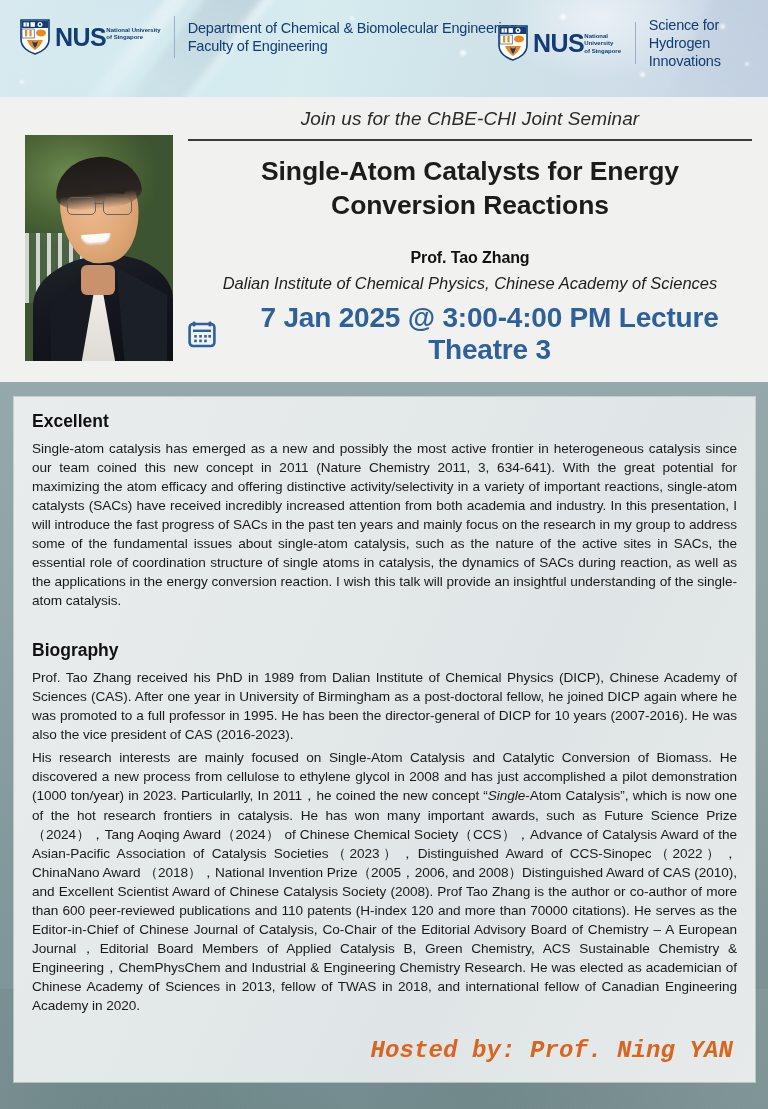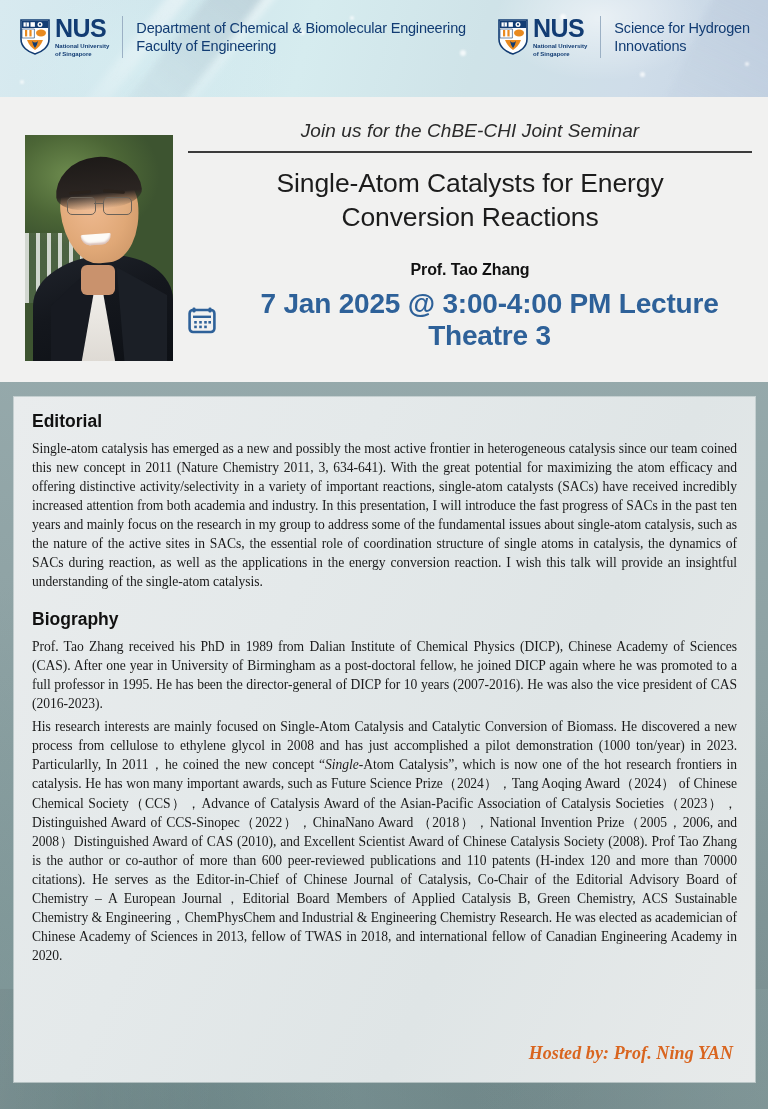--- a/index.html
+++ b/index.html
@@ -85,21 +85,21 @@
     gap: 5px;
   }
   .shield {
     position: relative;
     width: 30px;
     height: 36px;
   }
   .shield svg { display: block; }
   .nus-word {
     display: flex;
-    flex-direction: column;
+    flex-direction: row;
     line-height: 1;
   }
   .nus-big {
     font-family: "Liberation Sans", sans-serif;
     font-weight: bold;
     font-size: 25px;
     letter-spacing: -0.5px;
     color: #123c73;
   }
   .nus-sub {
@@ -225,39 +225,39 @@
     position: absolute; left: 56px; top: 99px;
     width: 30px; height: 11px;
     background: #fdfbf7;
     border-radius: 2px 2px 14px 14px;
     box-shadow: inset 0 -2px 2px rgba(150,80,70,0.35);
     transform: rotate(-4deg);
   }
 
   .title-block {
     position: absolute;
-    left: 188px; top: 120px;
+    left: 188px; top: 108px;
     width: 564px;
     text-align: center;
   }
   .join-line {
     font-family: "Liberation Sans", sans-serif;
     font-style: italic;
     font-size: 19px;
     color: #2b2b2b;
     letter-spacing: 0.1px;
   }
   .rule {
     height: 2px;
     background: #3b3b3b;
     margin: 9px 0 14px 0;
   }
   .talk-title {
     font-family: "Liberation Sans", sans-serif;
-    font-weight: normal;
+    font-weight: bold;
     font-size: 26.5px;
     line-height: 1.28;
     color: #1c1c1c;
     letter-spacing: -0.1px;
     white-space: pre-line;
   }
   .speaker {
     margin-top: 26px;
     font-family: "Liberation Sans", sans-serif;
     font-weight: bold;
@@ -300,42 +300,42 @@
     box-sizing: border-box;
     overflow: hidden;
   }
   .sec-head {
     font-family: "Liberation Sans", sans-serif;
     font-weight: bold;
     font-size: 17.5px;
     color: #111;
     margin: 0 0 7px 0;
   }
-  .sec-head.bio { margin-top: 18px; }
+  .sec-head.bio { margin-top: 30px; }
   .body-text {
-    font-family: Liberation Serif, serif;
+    font-family: Liberation Sans, sans-serif;
     font-stretch: condensed;
     font-size: 13.6px;
     line-height: 1.40;
     color: #1a1a1a;
     text-align: justify;
     margin: 0;
     letter-spacing: -0.05px;
   }
   .body-text + .body-text { margin-top: 4px; }
   .body-text i { font-style: italic; }
 
   .hosted {
     position: absolute;
     right: 22px;
     bottom: 18px;
-    font-family: Liberation Serif, serif;
+    font-family: Liberation Mono, monospace;
     font-weight: bold;
     font-style: italic;
-    font-size: 18px;
+    font-size: 24px;
     color: #d9651f;
     letter-spacing: 0.1px;
   }
 </style>
 </head>
 <body>
 
 <div class="poster">
 
   <div class="bg-base"></div>
@@ -441,20 +441,21 @@
     </div>
     <div class="mouth"></div>
   </div>
 
   <div class="title-block">
     <div class="join-line">Join us for the ChBE-CHI Joint Seminar</div>
     <div class="rule"></div>
     <div class="talk-title">Single-Atom Catalysts for Energy
 Conversion Reactions</div>
     <div class="speaker">Prof. Tao Zhang</div>
+    <div class="affiliation">Dalian Institute of Chemical Physics, Chinese Academy of Sciences</div>
     <div class="datetime-row">
       <span>
         <svg class="cal-icon" width="28" height="28" viewBox="0 0 28 28">
           <rect x="4.5" y="1.5" width="3" height="5" rx="1.3" fill="#2e6199"></rect>
           <rect x="20.5" y="1.5" width="3" height="5" rx="1.3" fill="#2e6199"></rect>
           <rect x="1.6" y="4" width="24.8" height="22" rx="3.4" fill="none" stroke="#2e6199" stroke-width="2.6"></rect>
           <rect x="5" y="9.6" width="18" height="2.4" fill="#2e6199"></rect>
           <g fill="#2e6199">
             <rect x="6.2" y="15" width="2.6" height="2.6"></rect>
             <rect x="11.2" y="15" width="2.6" height="2.6"></rect>
@@ -464,21 +465,21 @@
             <rect x="11.2" y="19.6" width="2.6" height="2.6"></rect>
             <rect x="16.2" y="19.6" width="2.6" height="2.6"></rect>
           </g>
         </svg>
       </span>
       <span class="datetime-text">7 Jan 2025 @ 3:00-4:00 PM Lecture Theatre 3</span>
     </div>
   </div>
 
   <div class="content-panel">
-    <h2 class="sec-head">Editorial</h2>
+    <h2 class="sec-head">Excellent</h2>
     <p class="body-text">Single-atom catalysis has emerged as a new and possibly the most active frontier in heterogeneous catalysis since our team coined this new concept in 2011 (Nature Chemistry 2011, 3, 634-641). With the great potential for maximizing the atom efficacy and offering distinctive activity/selectivity in a variety of important reactions, single-atom catalysts (SACs) have received incredibly increased attention from both academia and industry. In this presentation, I will introduce the fast progress of SACs in the past ten years and mainly focus on the research in my group to address some of the fundamental issues about single-atom catalysis, such as the nature of the active sites in SACs, the essential role of coordination structure of single atoms in catalysis, the dynamics of SACs during reaction, as well as the applications in the energy conversion reaction. I wish this talk will provide an insightful understanding of the single-atom catalysis.</p>
 
     <h2 class="sec-head bio">Biography</h2>
     <p class="body-text">Prof. Tao Zhang received his PhD in 1989 from Dalian Institute of Chemical Physics (DICP), Chinese Academy of Sciences (CAS). After one year in University of Birmingham as a post-doctoral fellow, he joined DICP again where he was promoted to a full professor in 1995. He has been the director-general of DICP for 10 years (2007-2016). He was also the vice president of CAS (2016-2023).</p>
     <p class="body-text"><span>His research interests are mainly focused on Single-Atom Catalysis and Catalytic Conversion of Biomass. He discovered a new process from cellulose to ethylene glycol in 2008 and has just accomplished a pilot demonstration (1000 ton/year) in 2023. Particularlly, In 2011，he coined the new concept “</span><i>Single</i><span>-Atom Catalysis”, which is now one of the hot research frontiers in catalysis. He has won many important awards, such as Future Science Prize（2024），Tang Aoqing Award（2024） of Chinese Chemical Society（CCS），Advance of Catalysis Award of the Asian-Pacific Association of Catalysis Societies（2023），Distinguished Award of CCS-Sinopec（2022），ChinaNano Award （2018），National Invention Prize（2005，2006, and 2008）Distinguished Award of CAS (2010), and Excellent Scientist Award of Chinese Catalysis Society (2008). Prof Tao Zhang is the author or co-author of more than 600 peer-reviewed publications and 110 patents (H-index 120 and more than 70000 citations). He serves as the Editor-in-Chief of Chinese Journal of Catalysis,  Co-Chair of the Editorial Advisory Board of Chemistry – A European Journal，Editorial Board Members of Applied Catalysis B, Green Chemistry, ACS Sustainable Chemistry &amp; Engineering，ChemPhysChem and Industrial &amp; Engineering Chemistry Research. He was elected as academician of Chinese Academy of Sciences in 2013, fellow of TWAS in 2018, and international fellow of Canadian Engineering Academy in 2020.</span></p>
 
     <div class="hosted">Hosted by: Prof. Ning YAN</div>
   </div>
 
 </div>

